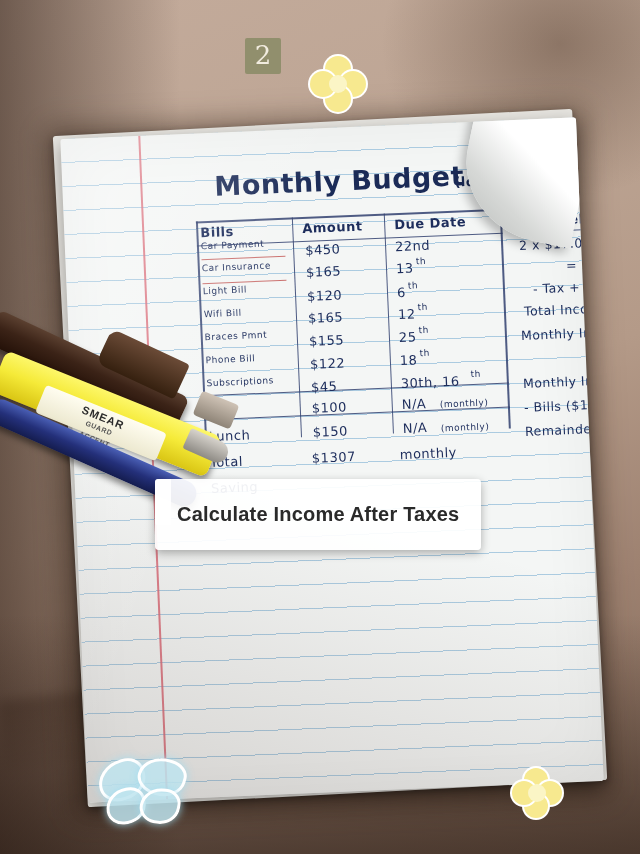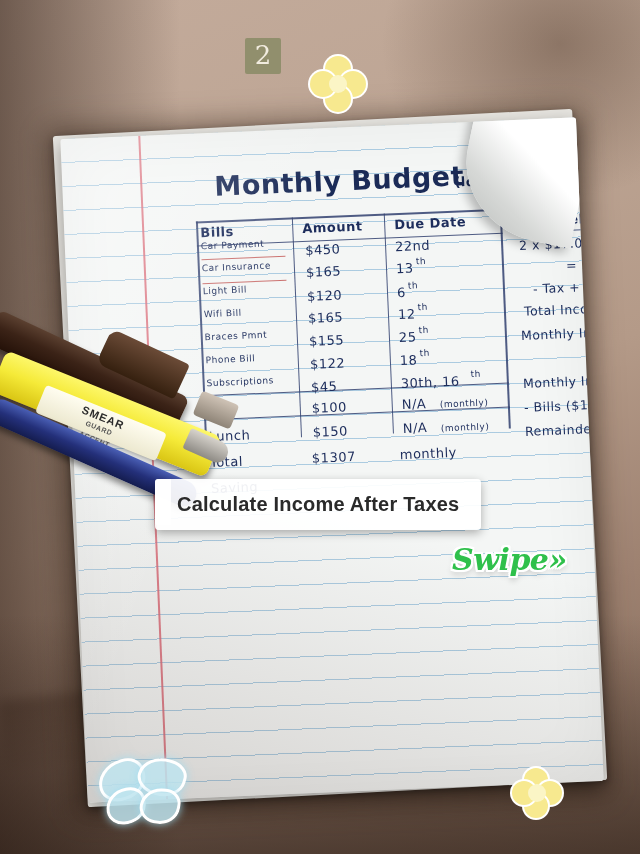--- a/index.html
+++ b/index.html
@@ -255,21 +255,21 @@
     left: 0; right: 0; top: 2px;
     text-align: center;
     font-family: "DejaVu Serif", serif;
     font-size: 26px;
     color: #f6f2e6;
   }
 
   .caption-pill {
     position: absolute;
     left: 155px; top: 479px;
-    padding: 14px 22px;
+    padding: 24px 22px;
     background: rgba(255,255,255,.93);
     border-radius: 4px;
     box-shadow: 0 3px 10px rgba(0,0,0,.3);
     font-size: 20px;
     font-weight: 700;
     color: #2a2a2a;
     letter-spacing: .2px;
   }
   .caption-tick {
     position: absolute;
@@ -459,23 +459,20 @@
     <div class="petal" style="left:15px; top:0;"></div>
     <div class="petal" style="left:30px; top:15px;"></div>
     <div class="petal" style="left:15px; top:30px;"></div>
     <div class="petal" style="left:0;    top:15px;"></div>
     <div class="center"></div>
   </div>
 
   <div class="caption-tick"></div>
   <div class="caption-pill">Calculate Income After Taxes</div>
 
-  <div class="swipe">
-    <span>Swipe</span><span>»</span>
-  </div>
 
   <div class="butterfly">
     <div class="bf-wing bf-w1"></div>
     <div class="bf-wing bf-w2"></div>
     <div class="bf-wing bf-w3"></div>
     <div class="bf-wing bf-w4"></div>
   </div>
 
   <div class="flower f2">
     <div class="petal" style="left:12px; top:0;   width:24px; height:24px;"></div>

